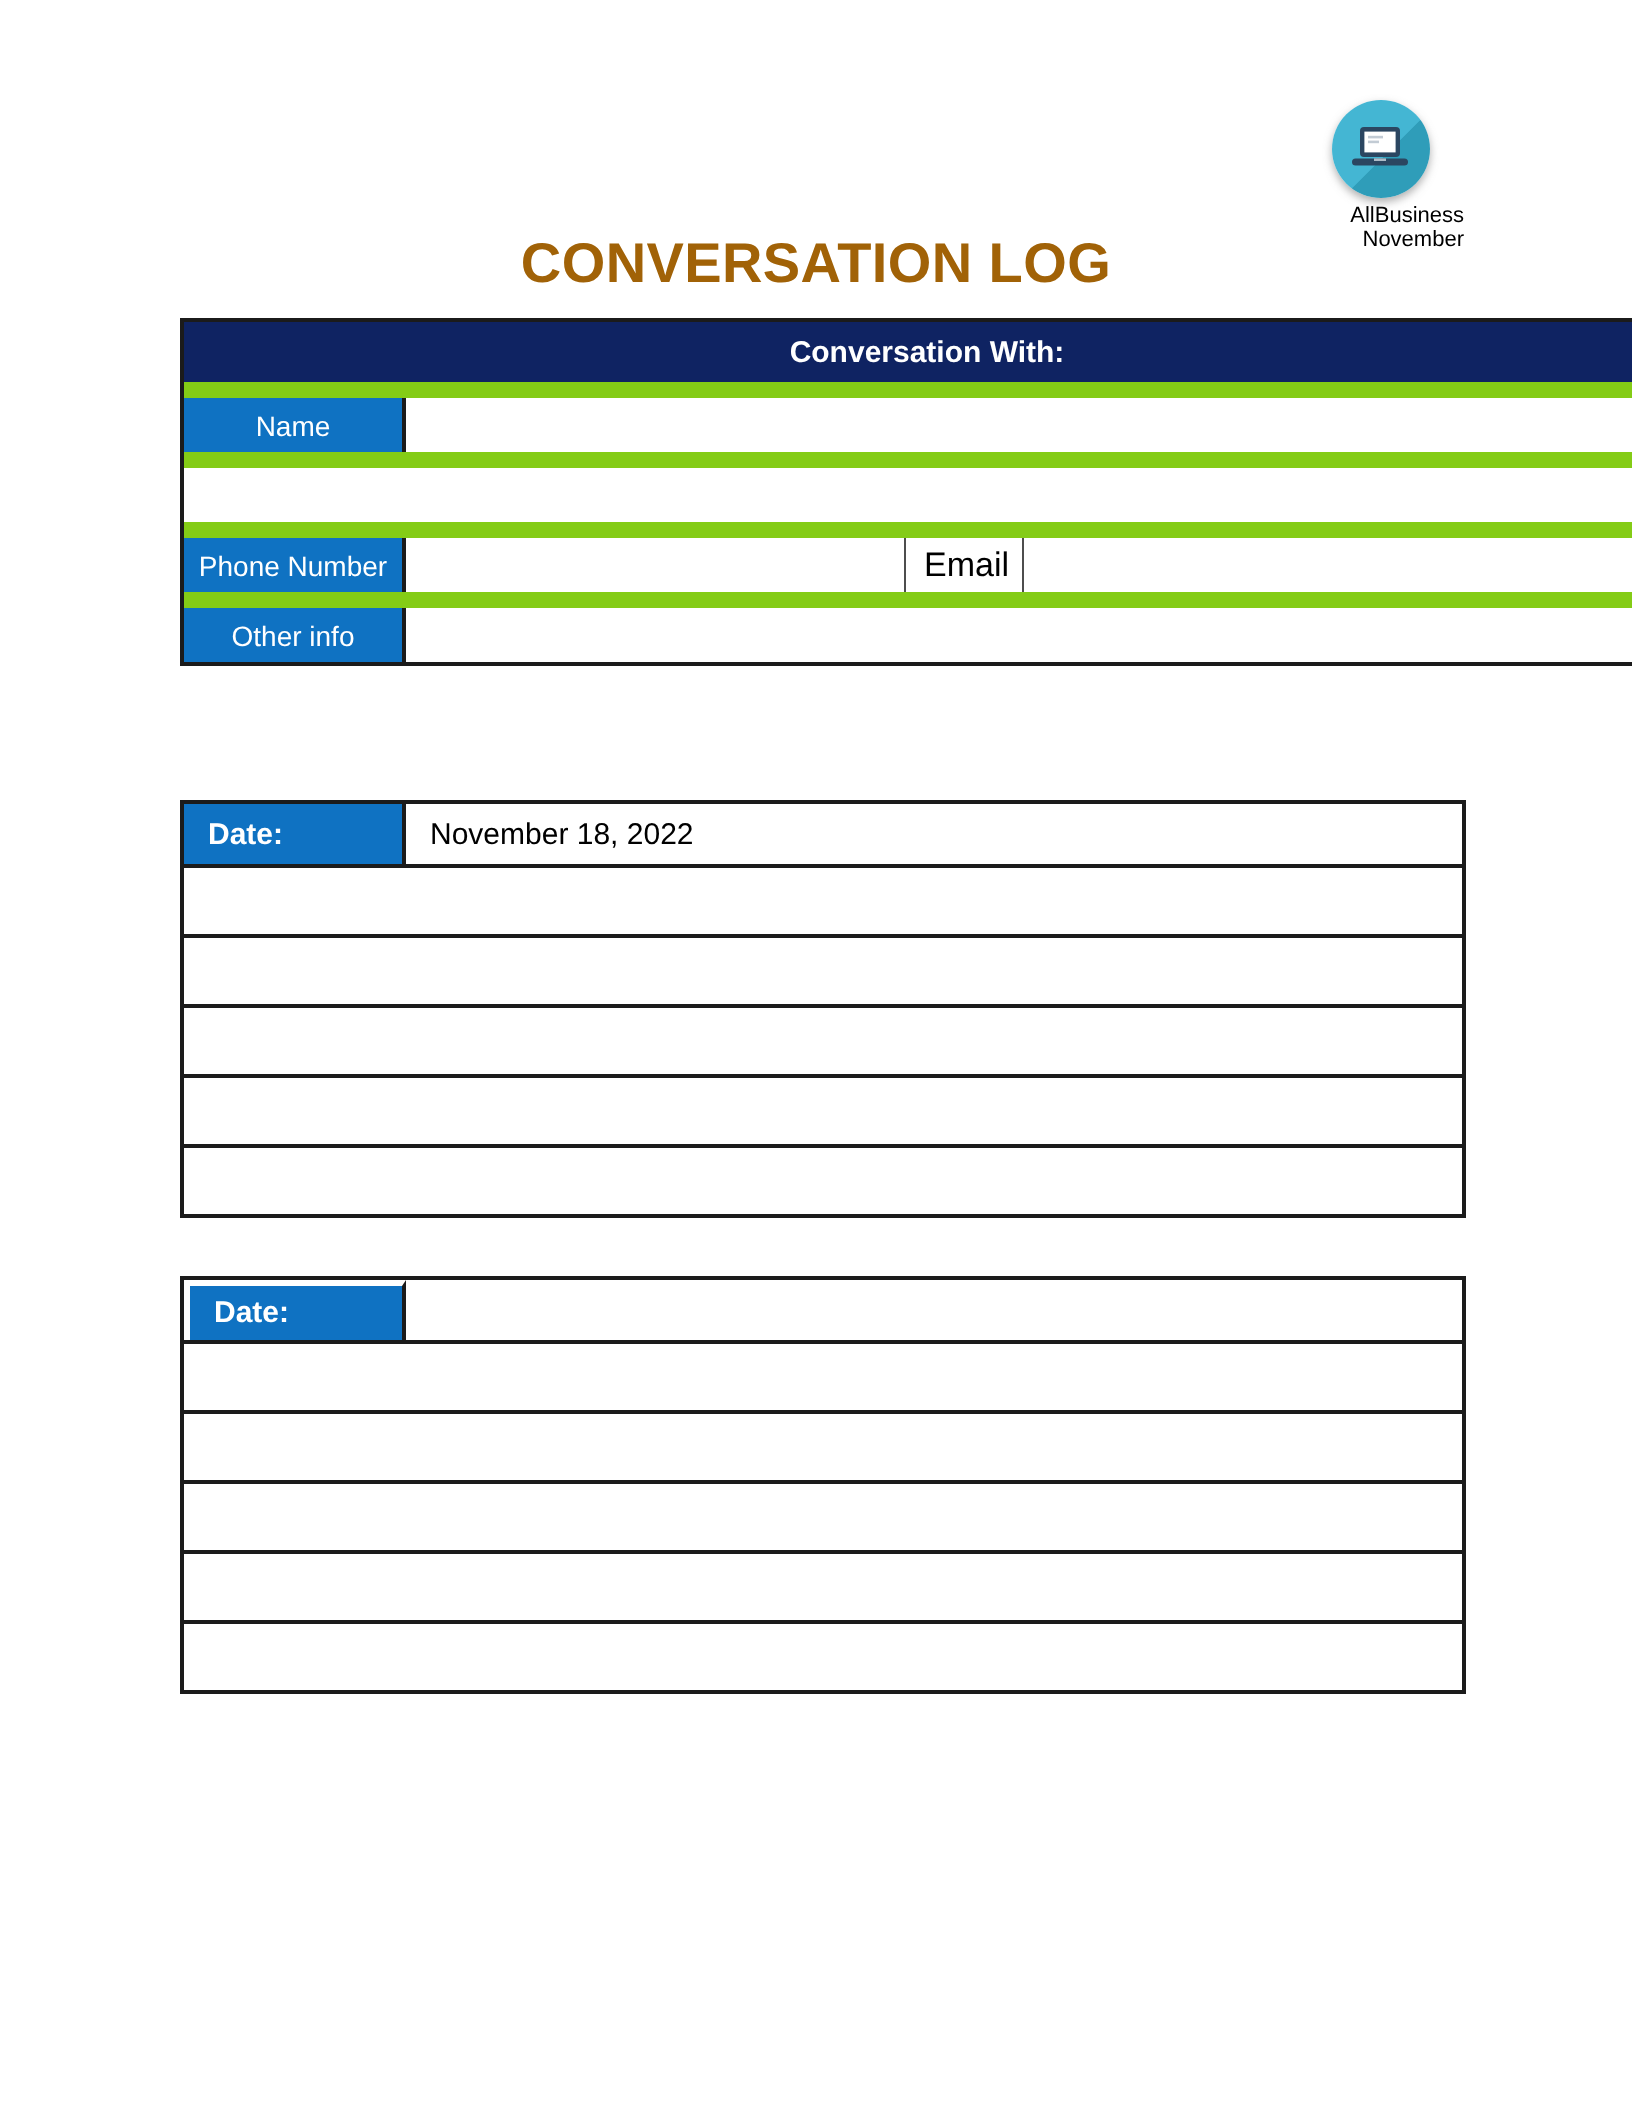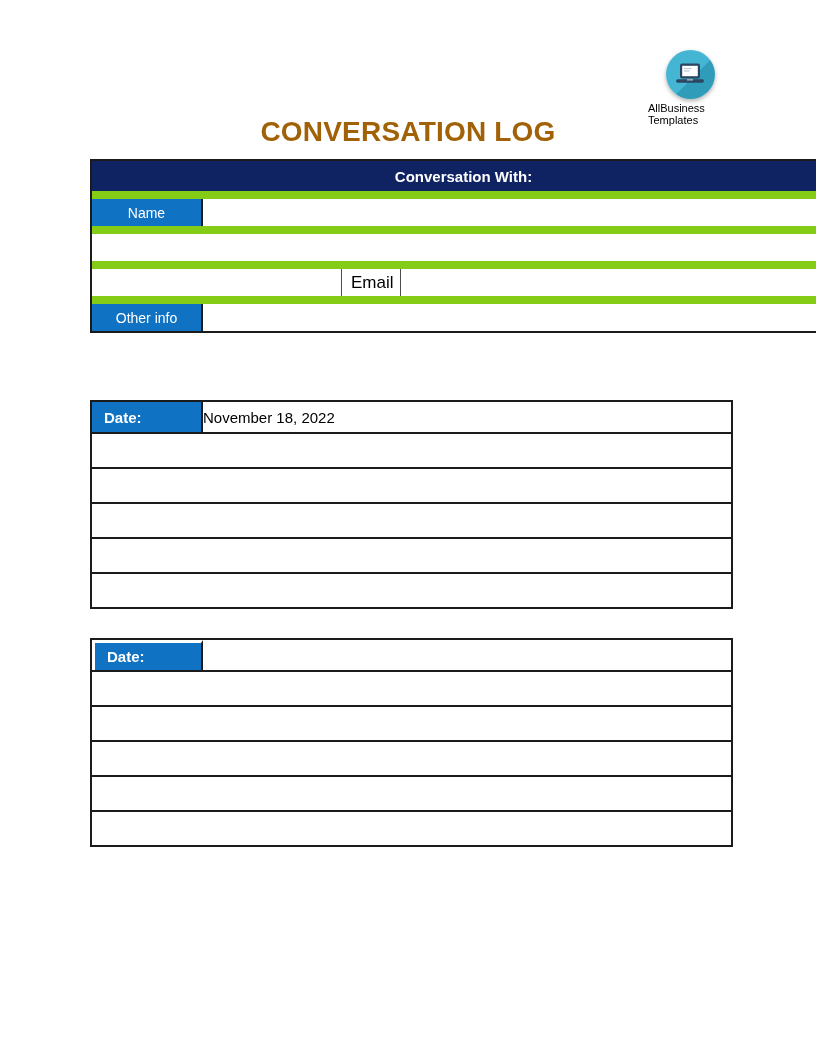--- a/index.html
+++ b/index.html
@@ -8,21 +8,21 @@
     position: relative;
     width: 816px;
     height: 1056px;
     margin: 0 auto;
     background: #ffffff;
     font-family: "Liberation Sans", sans-serif;
     overflow: hidden;
   }
 
   
-  .logo { position: absolute; left: 648px; top: 50px; width: 84px; text-align: left; }
+  .logo { position: absolute; left: 648px; top: 50px; width: 84px; text-align: right; }
   .logo-circle {
     position: relative;
     width: 49px; height: 49px;
     margin: 0 auto 3px auto;
     border-radius: 50%;
     background: linear-gradient(135deg, #44b6d3 55%, #2f9db9 55.5%);
     box-shadow: 0 2px 4px rgba(110,110,110,0.55);
     display: flex; align-items: center; justify-content: center;
   }
   .logo-text { font-size: 11px; line-height: 12px; color: #000; }
@@ -75,21 +75,21 @@
   .d-header { display: flex; height: 30px; }
   .d-label {
     flex: none; width: 111px;
     background: #0f72c2; color: #fff; font-weight: bold; font-size: 15px;
     display: flex; align-items: center; padding-left: 12px;
     border-right: 2px solid #1b1b1b;
   }
   
   .dtbl-2 .d-label { border-top: 3px solid #ffffff; border-left: 3px solid #ffffff; }
   .d-value {
-    flex: 1; display: flex; align-items: center; padding-left: 0;
+    flex: 1; display: flex; align-items: center; padding-left: 12px;
     font-size: 15px; color: #000; background: #fff; border-radius: 13px;
   }
   .d-row { height: 35px; border-top: 2px solid #1b1b1b; background: #fff; }
 </style>
 </head>
 <body>
 
 <div class="page">
 
   <div class="logo">
@@ -98,40 +98,41 @@
         <rect x="6" y="1.5" width="20" height="15" rx="2" fill="#2b4661"></rect>
         <rect x="8.2" y="3.8" width="15.6" height="10.4" fill="#ffffff"></rect>
         <rect x="10" y="5.9" width="7.5" height="1.3" fill="#c2cbd4"></rect>
         <rect x="10" y="8.3" width="5.5" height="1.3" fill="#c2cbd4"></rect>
         <rect x="2" y="17.2" width="28" height="3.6" rx="1.8" fill="#2b4661"></rect>
         <rect x="13" y="17.2" width="6" height="1.3" fill="#aebbc7"></rect>
       </svg>
     </div>
     <div class="logo-text">
       <div>AllBusiness</div>
-      <div>Templates</div>
+      <div>November</div>
     </div>
   </div>
 
   <h1 class="title">CONVERSATION LOG</h1>
 
   <div class="tbl tbl1">
     <div class="t1-header">Conversation With:</div>
 
     <div class="t1-row">
       <div class="t1-label">Name</div>
       <div class="t1-value"></div>
     </div>
 
 
     <div class="t1-row">
       <div class="t1-value"></div>
     </div>
 
     <div class="t1-row">
+      <div class="t1-label">Phone Number</div>
       <div class="t1-value phone1"></div>
       <div class="email-label">Email</div>
       <div class="t1-value"></div>
     </div>
 
     <div class="t1-row">
       <div class="t1-label">Other info</div>
       <div class="t1-value"></div>
     </div>
   </div>

